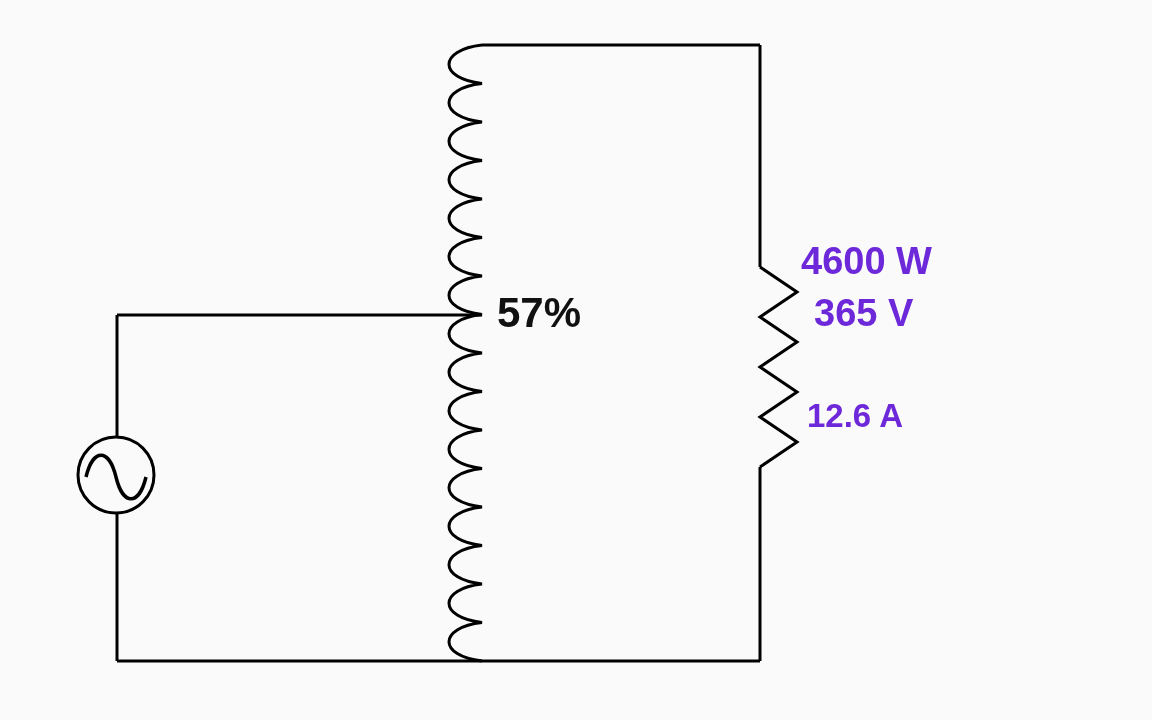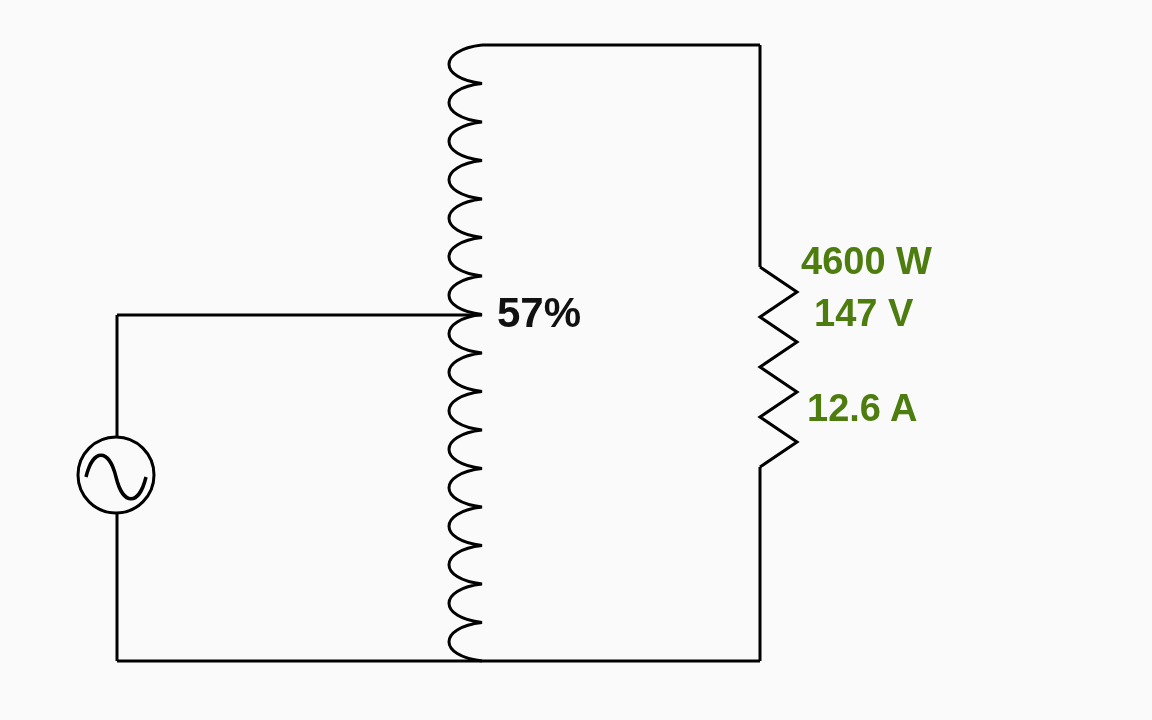--- a/index.html
+++ b/index.html
@@ -20,27 +20,27 @@
     left: 0;
     top: 0;
   }
   .label {
     position: absolute;
     font-weight: 700;
     line-height: 1;
     white-space: nowrap;
     color: #111111;
   }
-  .label.red { color: #4d7c0f; }
+  .label.red { color: #6d28d9; }
   #source-voltage-label { left: 170px; top: 449px; font-size: 42px; }
   #tap-percent-label    { left: 497px; top: 292px; font-size: 42px; text-align: right; }
   #load-power-label     { left: 801px; top: 242px; font-size: 38px; }
   #load-voltage-label   { left: 814px; top: 294px; font-size: 38px; }
   #load-resistance-label{ left: 801px; top: 347px; font-size: 38px; }
-  #load-current-label   { left: 807px; top: 389px; font-size: 38px; }
+  #load-current-label   { left: 807px; top: 399px; font-size: 33px; }
   .omega-unit {
     font-weight: 400;
     font-size: 44px;
     font-family: "DejaVu Sans", sans-serif;
   }
 </style>
 </head>
 <body>
 
 <div id="stage">
@@ -85,18 +85,18 @@
         C 438 589 438 617.5 482 622.5
         C 438 627.5 438 656 482 661"></path>
     </g>
   </svg>
 
 
   <div id="tap-percent-label" class="label">57%</div>
 
   <div id="load-power-label" class="label red">4600 W</div>
 
-  <div id="load-voltage-label" class="label red">147 V</div>
+  <div id="load-voltage-label" class="label red">365 V</div>
 
 
   <div id="load-current-label" class="label red">12.6 A</div>
 
 </div>
 
 </body></html>

